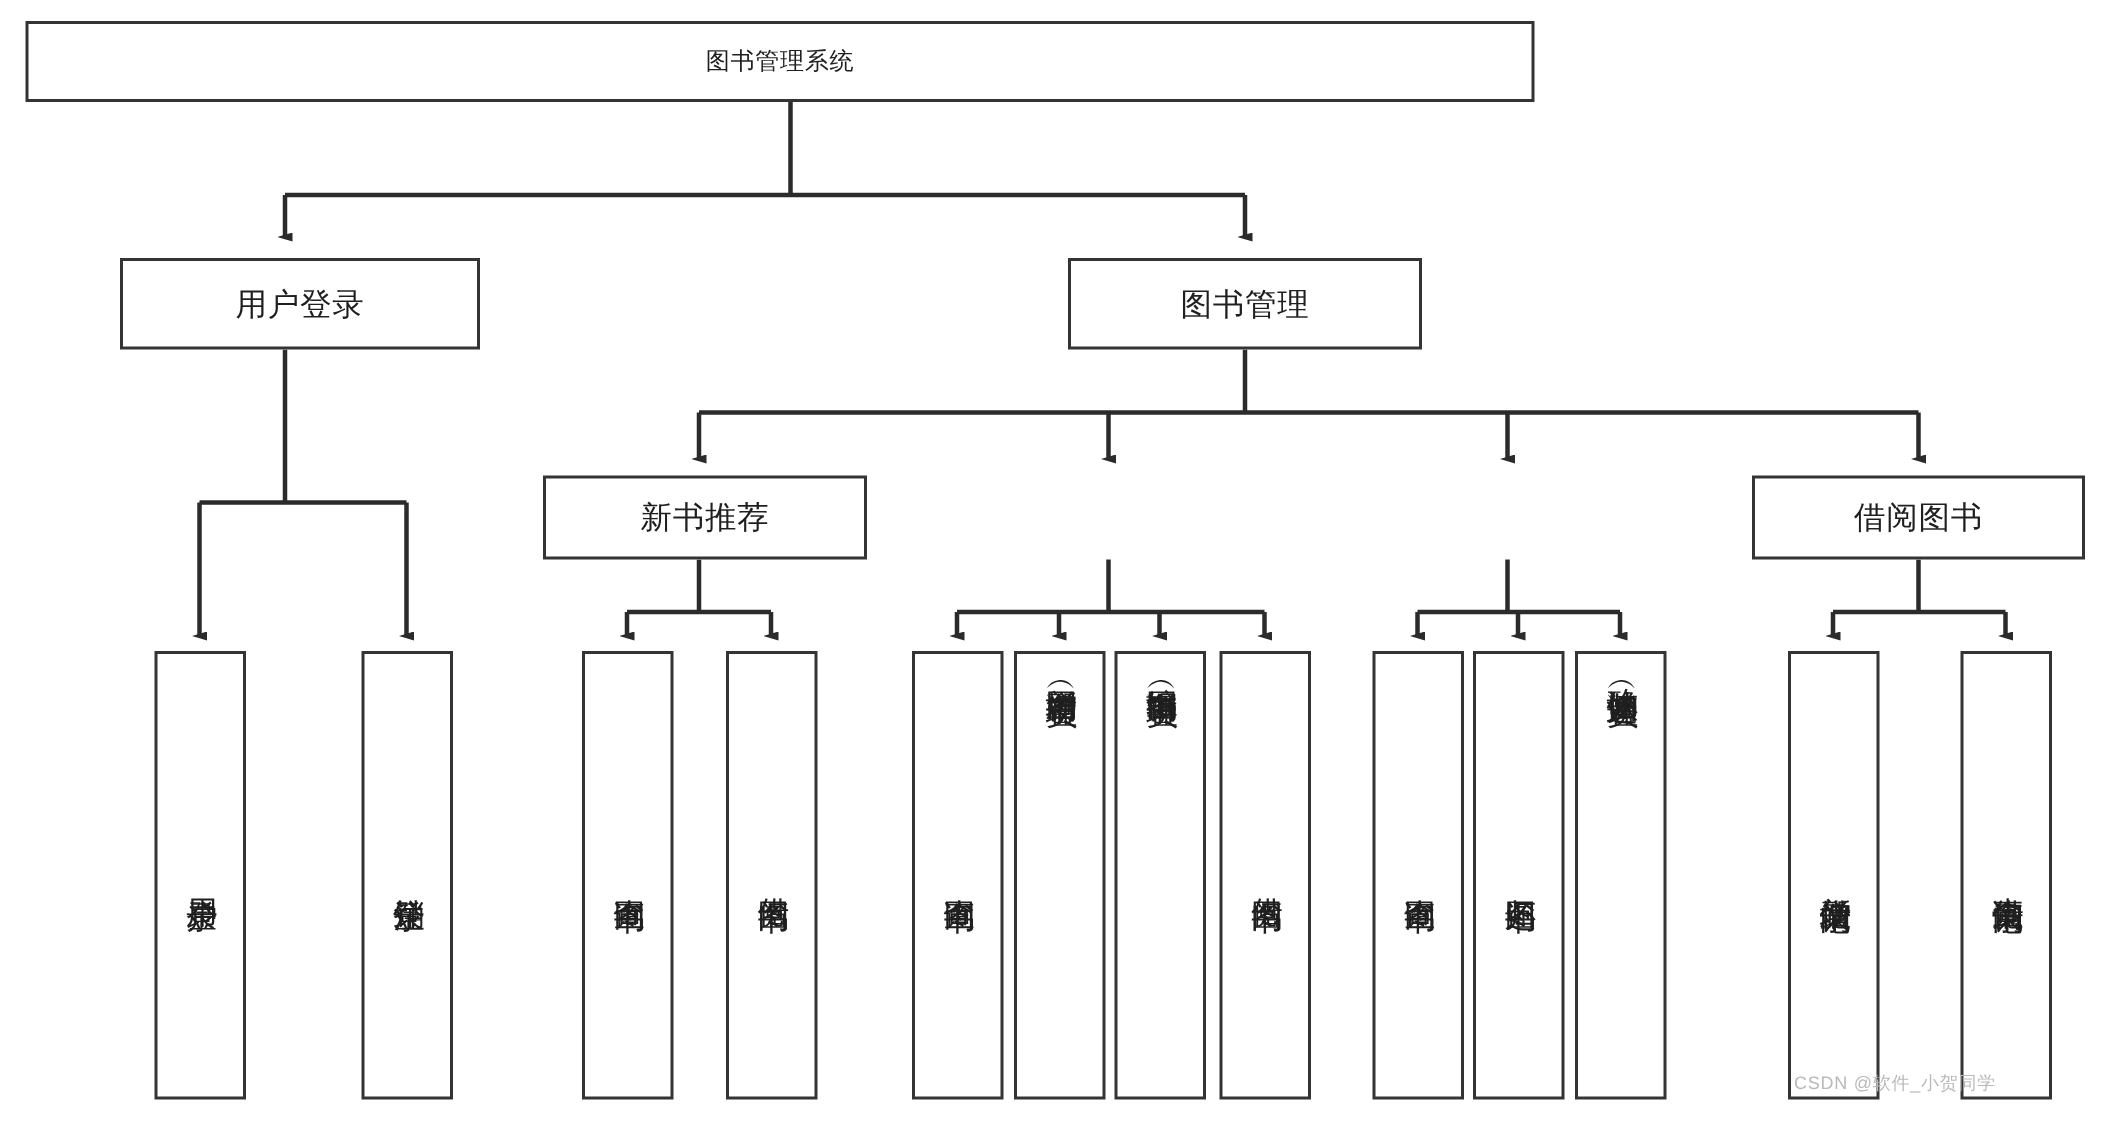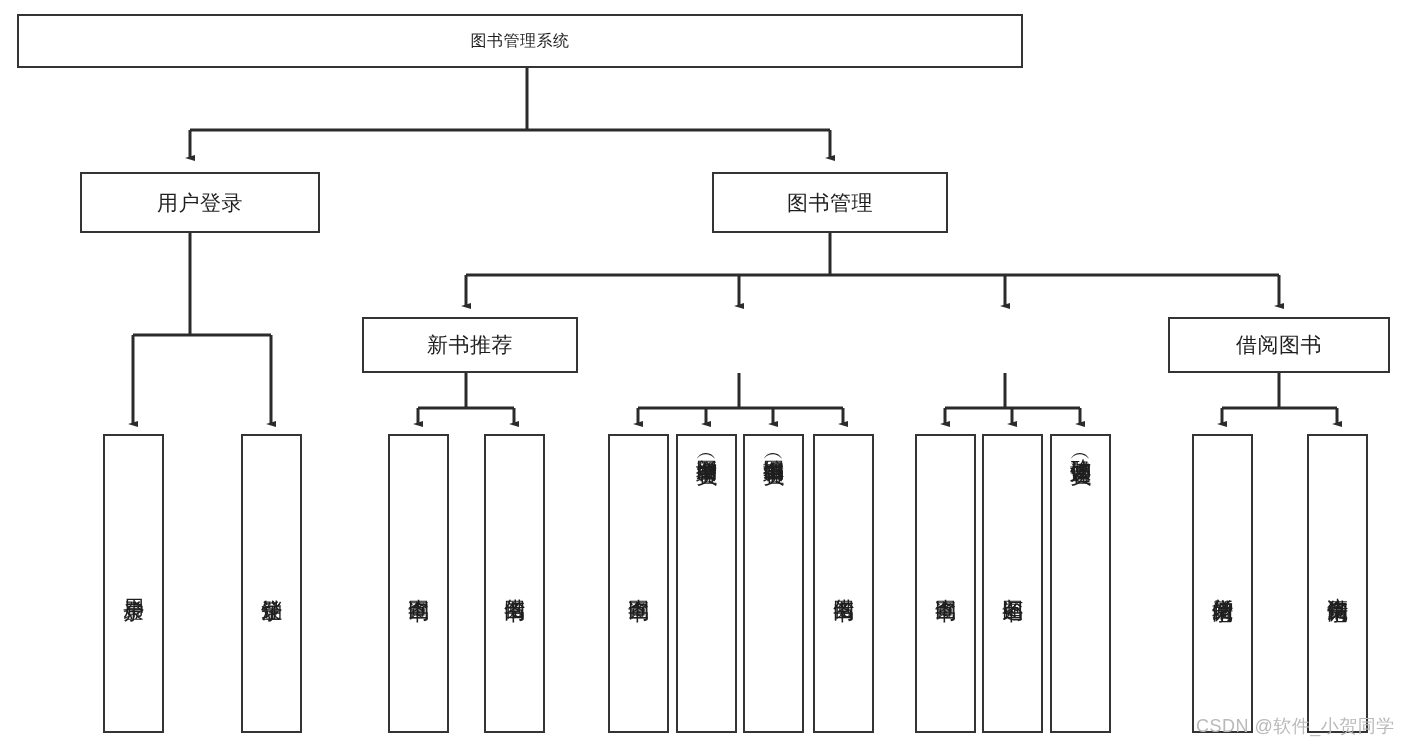--- a/index.html
+++ b/index.html
@@ -59,21 +59,21 @@
     white-space: nowrap;
   }
   .node.v.center {
     align-items: center;
     padding-top: 0;
   }
   .watermark {
     position: absolute;
     left: 1196px;
     top: 714px;
-    font-size: 18px;
+    font-size: 12px;
     color: #b9b9b9;
     white-space: nowrap;
     letter-spacing: 0.5px;
   }
 </style>
 </head>
 <body>
 
 <div id="canvas">
 

